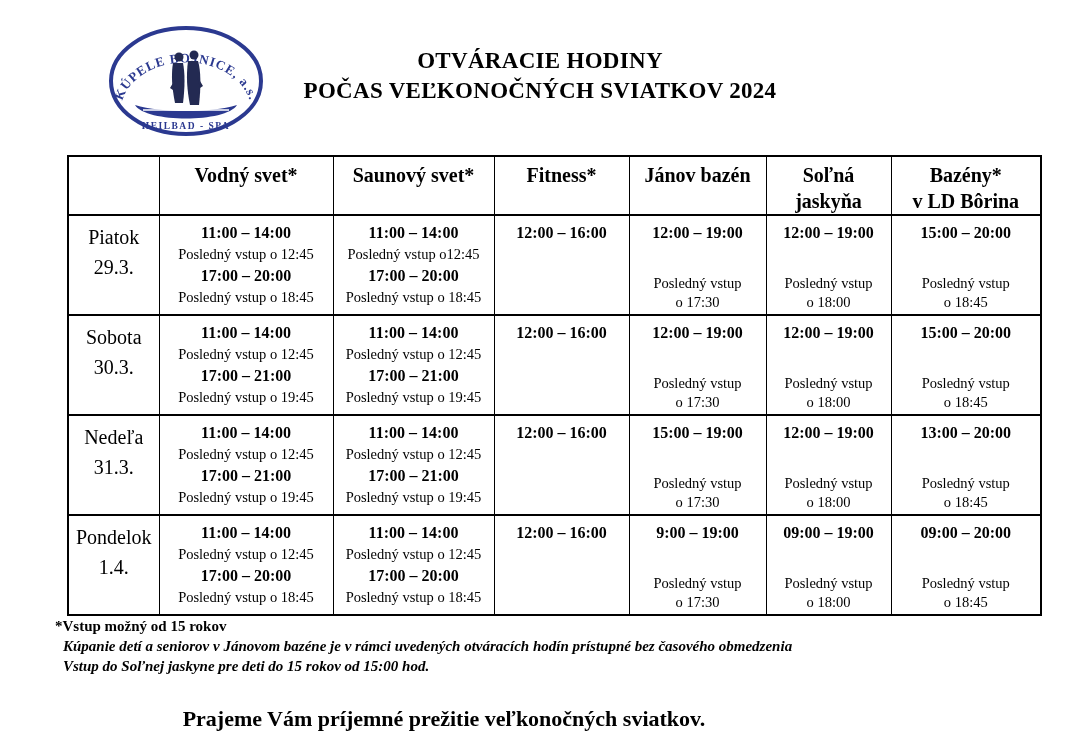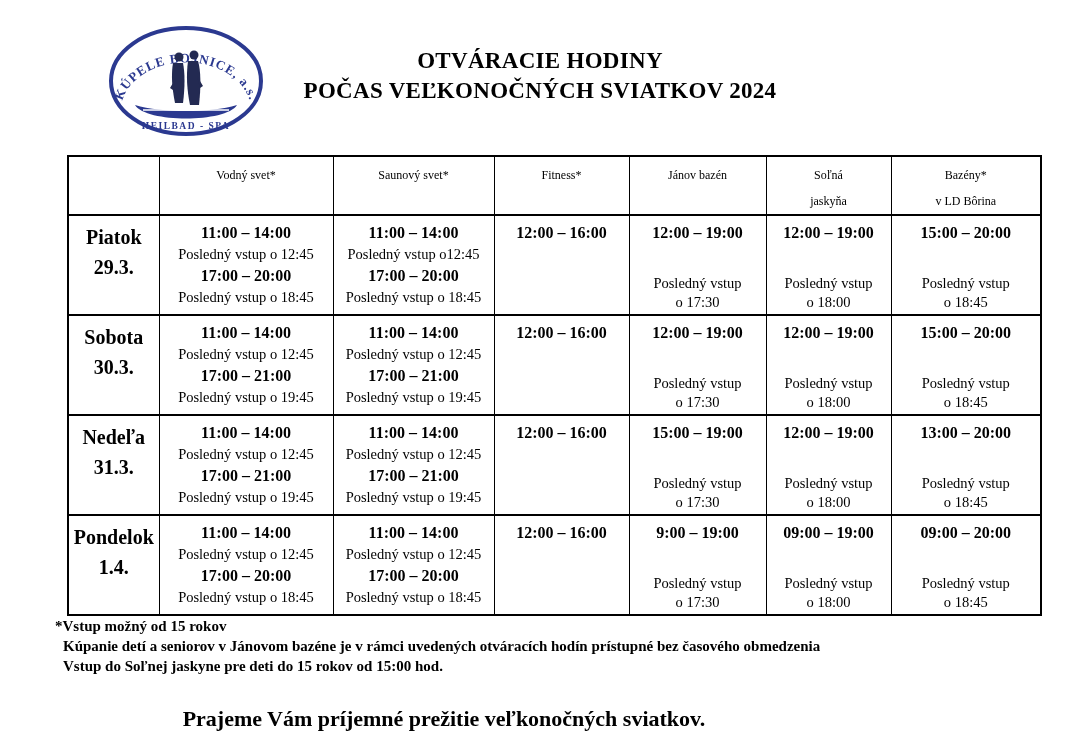--- a/index.html
+++ b/index.html
@@ -25,28 +25,28 @@
     border:1px solid #000;
     vertical-align:top;
     text-align:center;
     padding:5px 2px 0 2px;
     overflow:hidden;
   }
   table.hours tr{border-top:2px solid #000;border-bottom:2px solid #000;}
   table.hours{border:2px solid #000;}
   tr.hdr td{height:52px;}
   tr.body-row td{height:93px;}
-  .hcell{font-size:12px;font-weight:normal;line-height:26px;}
-  .day{font-size:20px;font-weight:bold;line-height:27px;padding-top:3px;}
+  .hcell{font-size:20px;font-weight:bold;line-height:26px;}
+  .day{font-size:20px;font-weight:normal;line-height:27px;padding-top:3px;}
   .time{font-size:16px;font-weight:bold;line-height:24px;white-space:nowrap;}
   .sub{font-size:14.5px;line-height:19px;white-space:nowrap;}
   .gap{height:29px;}
 
   .footnotes{position:absolute;left:55px;top:616px;font-size:15px;font-weight:bold;line-height:20px;}
-  .footnotes .indent{padding-left:8px;}
+  .footnotes .indent{padding-left:8px;font-style:italic;}
   .closing{position:absolute;left:0;top:706px;width:888px;text-align:center;font-size:22px;font-weight:bold;}
 </style>
 </head>
 <body>
 
 <div class="logo">
   <svg width="158" height="114" viewBox="0 0 158 114">
     <ellipse cx="79" cy="57" rx="75" ry="53" fill="#ffffff" stroke="#2b3990" stroke-width="4"></ellipse>
     <defs>
       <path id="arcTop" d="M 15,78 A 65,48 0 0 1 143,78" fill="none"></path>

